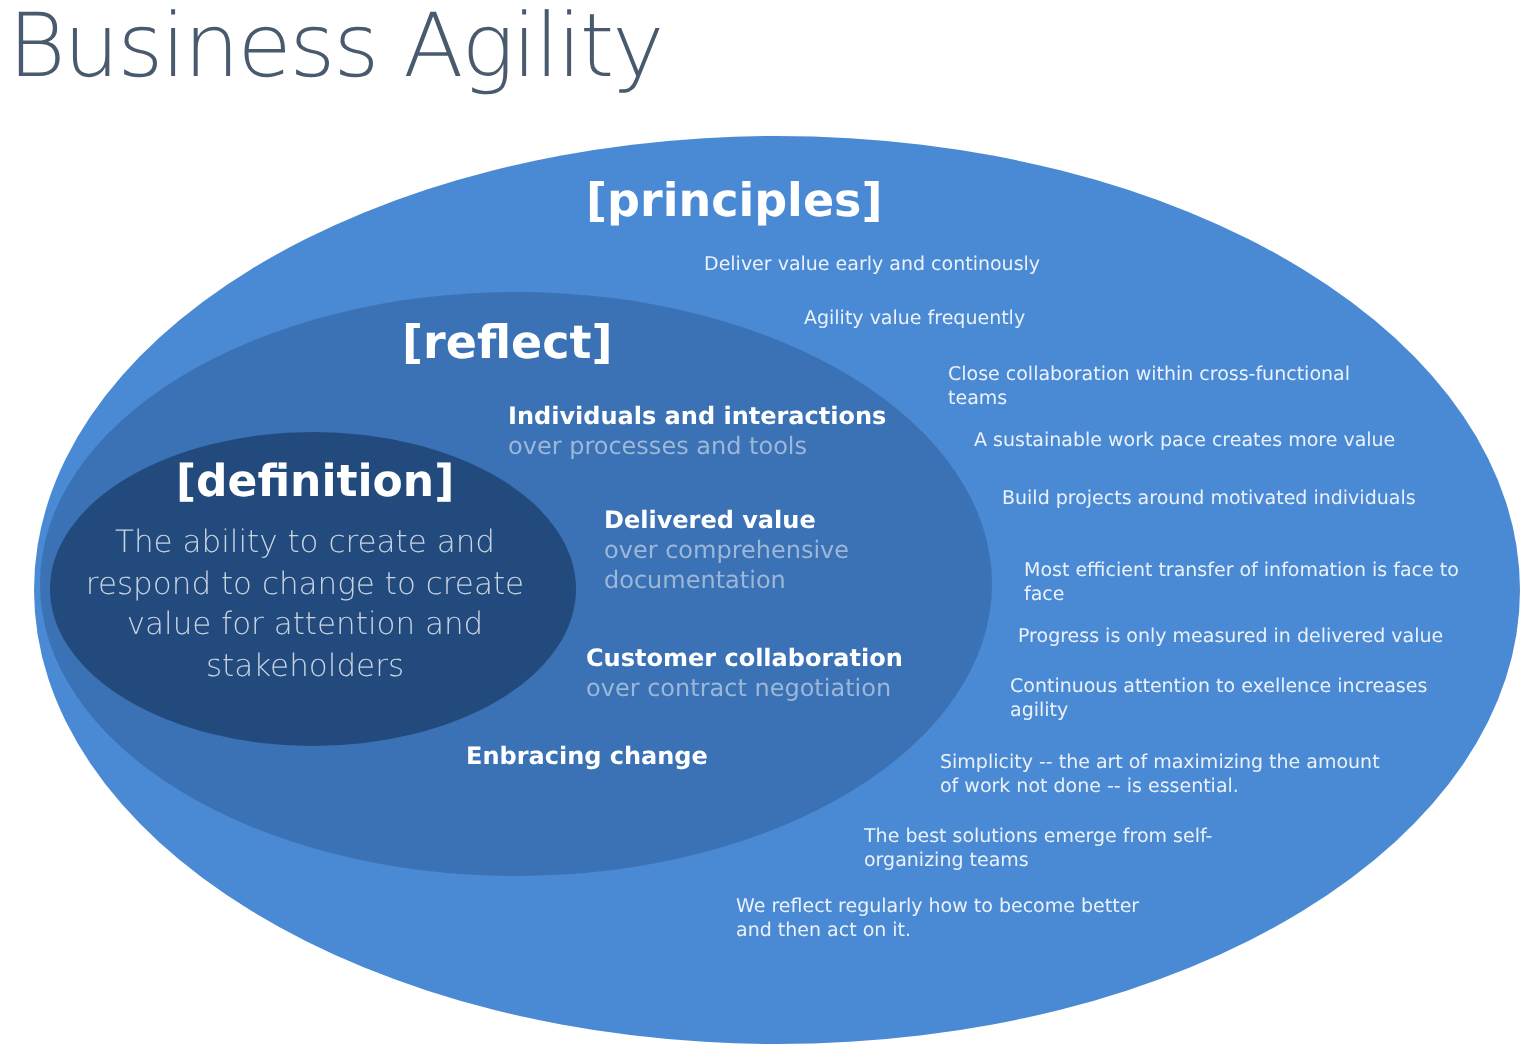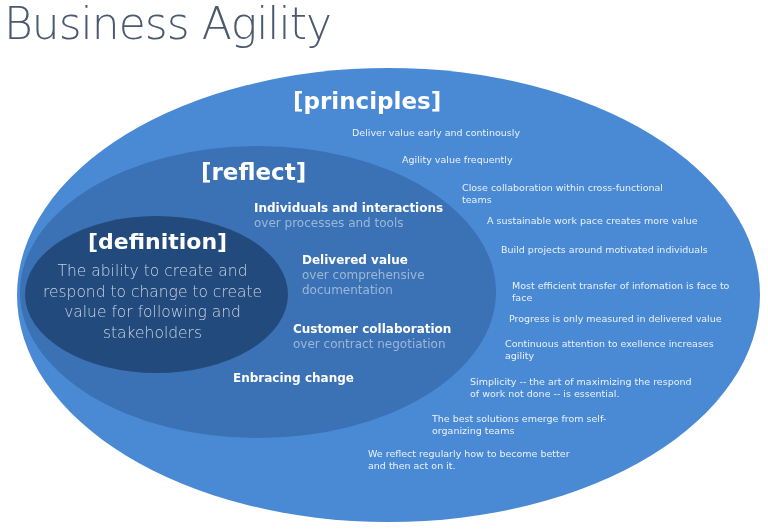--- a/index.html
+++ b/index.html
@@ -25,27 +25,27 @@
 <div class="title">Business Agility</div>
 
 <div class="ellipse outer"></div>
 <div class="ellipse middle"></div>
 <div class="ellipse inner"></div>
 
 <div class="heading h-principles">[principles]</div>
 
 <div class="principle" style="left:352px; top:127px;">Deliver value early and continously</div>
 <div class="principle" style="left:402px; top:154px;">Agility value frequently</div>
-<div class="principle" style="left:462px; top:182px; width:215px;">Close collaboration within cross-functional teams</div>
+<div class="principle" style="left:474px; top:182px; width:215px;">Close collaboration within cross-functional teams</div>
 <div class="principle" style="left:487px; top:215px;">A sustainable work pace creates more value</div>
 <div class="principle" style="left:501px; top:244px;">Build projects around motivated individuals</div>
 <div class="principle" style="left:512px; top:256px; width:220px;margin-top:24px;">Most efficient transfer of infomation is face to face</div>
 <div class="principle" style="left:509px; top:313px;">Progress is only measured in delivered value</div>
 <div class="principle" style="left:505px; top:338px; width:225px;">Continuous attention to exellence increases agility</div>
-<div class="principle" style="left:470px; top:376px; width:230px;">Simplicity -- the art of maximizing the respond of work not done -- is essential.</div>
+<div class="principle" style="left:470px; top:376px; width:230px;">Simplicity -- the art of maximizing the amount of work not done -- is essential.</div>
 <div class="principle" style="left:432px; top:413px; width:195px;">The best solutions emerge from self-organizing teams</div>
 <div class="principle" style="left:368px; top:448px; width:220px;">We reflect regularly how to become better and then act on it.</div>
 
 <div class="heading h-values">[reflect]</div>
 
 <div class="value" style="left:254px; top:201px;">
   <span class="v-main">Individuals and interactions</span>
   <span class="v-sub">over processes and tools</span>
 </div>
 <div class="value" style="left:302px; top:253px; white-space:normal; width:135px;">
@@ -54,13 +54,13 @@
 </div>
 <div class="value" style="left:293px; top:322px;">
   <span class="v-main">Customer collaboration</span>
   <span class="v-sub">over contract negotiation</span>
 </div>
 <div class="value" style="left:233px; top:371px;">
   <span class="v-main">Enbracing change</span>
 </div>
 
 <div class="heading h-definition">[definition]</div>
-<div class="def-text">The ability to create and respond to change to create value for following and stakeholders</div>
+<div class="def-text">The ability to create and respond to change to create value for attention and stakeholders</div>
 
 </body></html>

